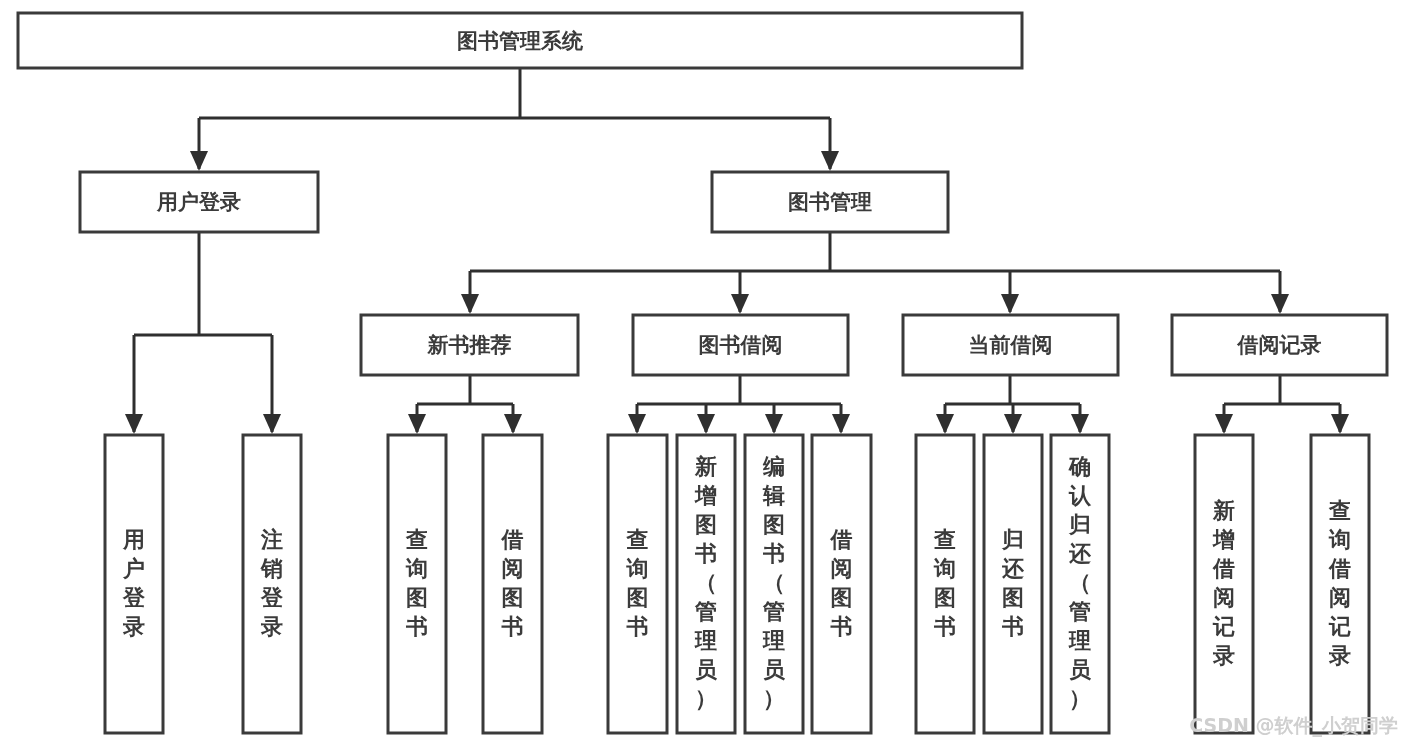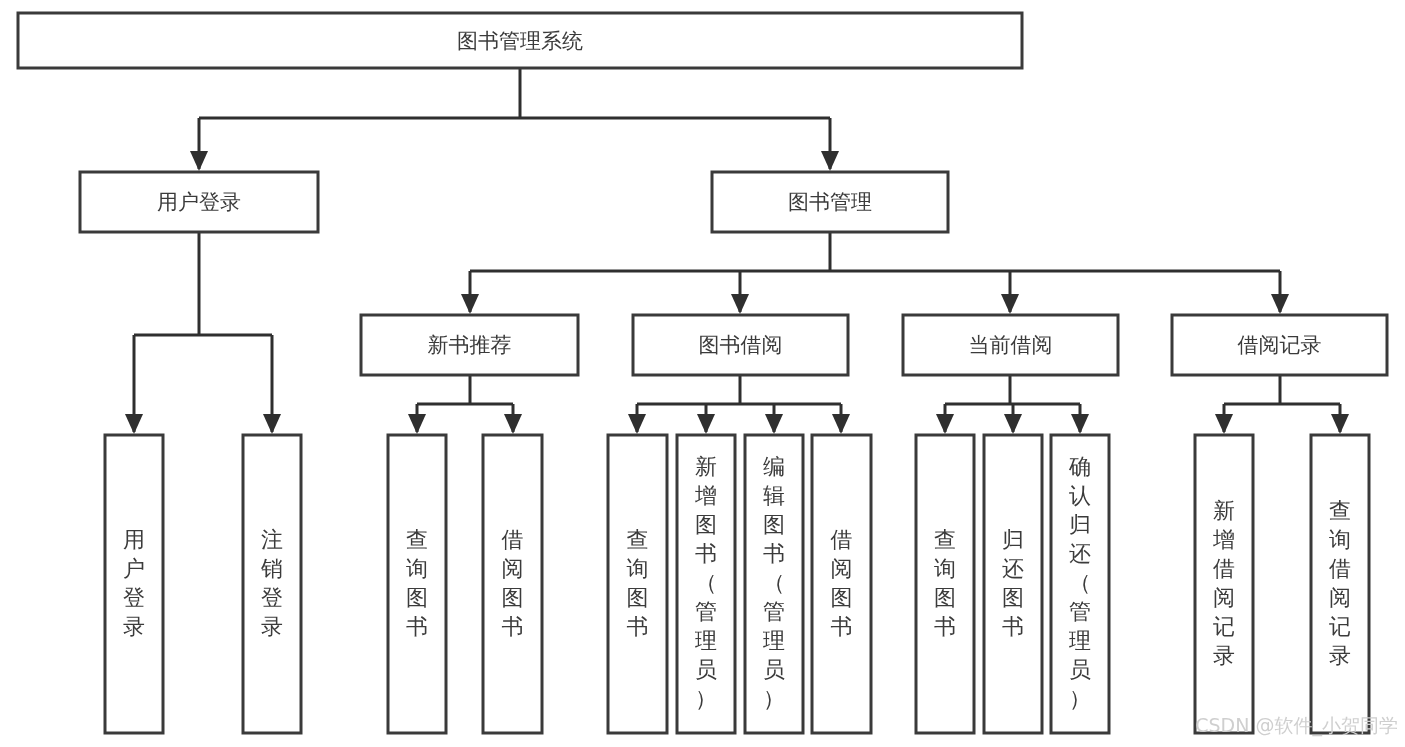--- a/index.html
+++ b/index.html
@@ -14,20 +14,21 @@
     position: relative;
     overflow: hidden;
     font-family: "DejaVu Sans", "Liberation Sans", sans-serif;
   }
   #diagram-root {
     position: absolute;
     left: 0;
     top: 0;
     width: 1405px;
     height: 747px;
+    font-weight: bold;
   }
   svg.diagram-canvas {
     display: block;
     width: 1405px;
     height: 747px;
     background: #ffffff;
   }
   .node-box {
     fill: #ffffff;
     stroke: #3a3a3a;

